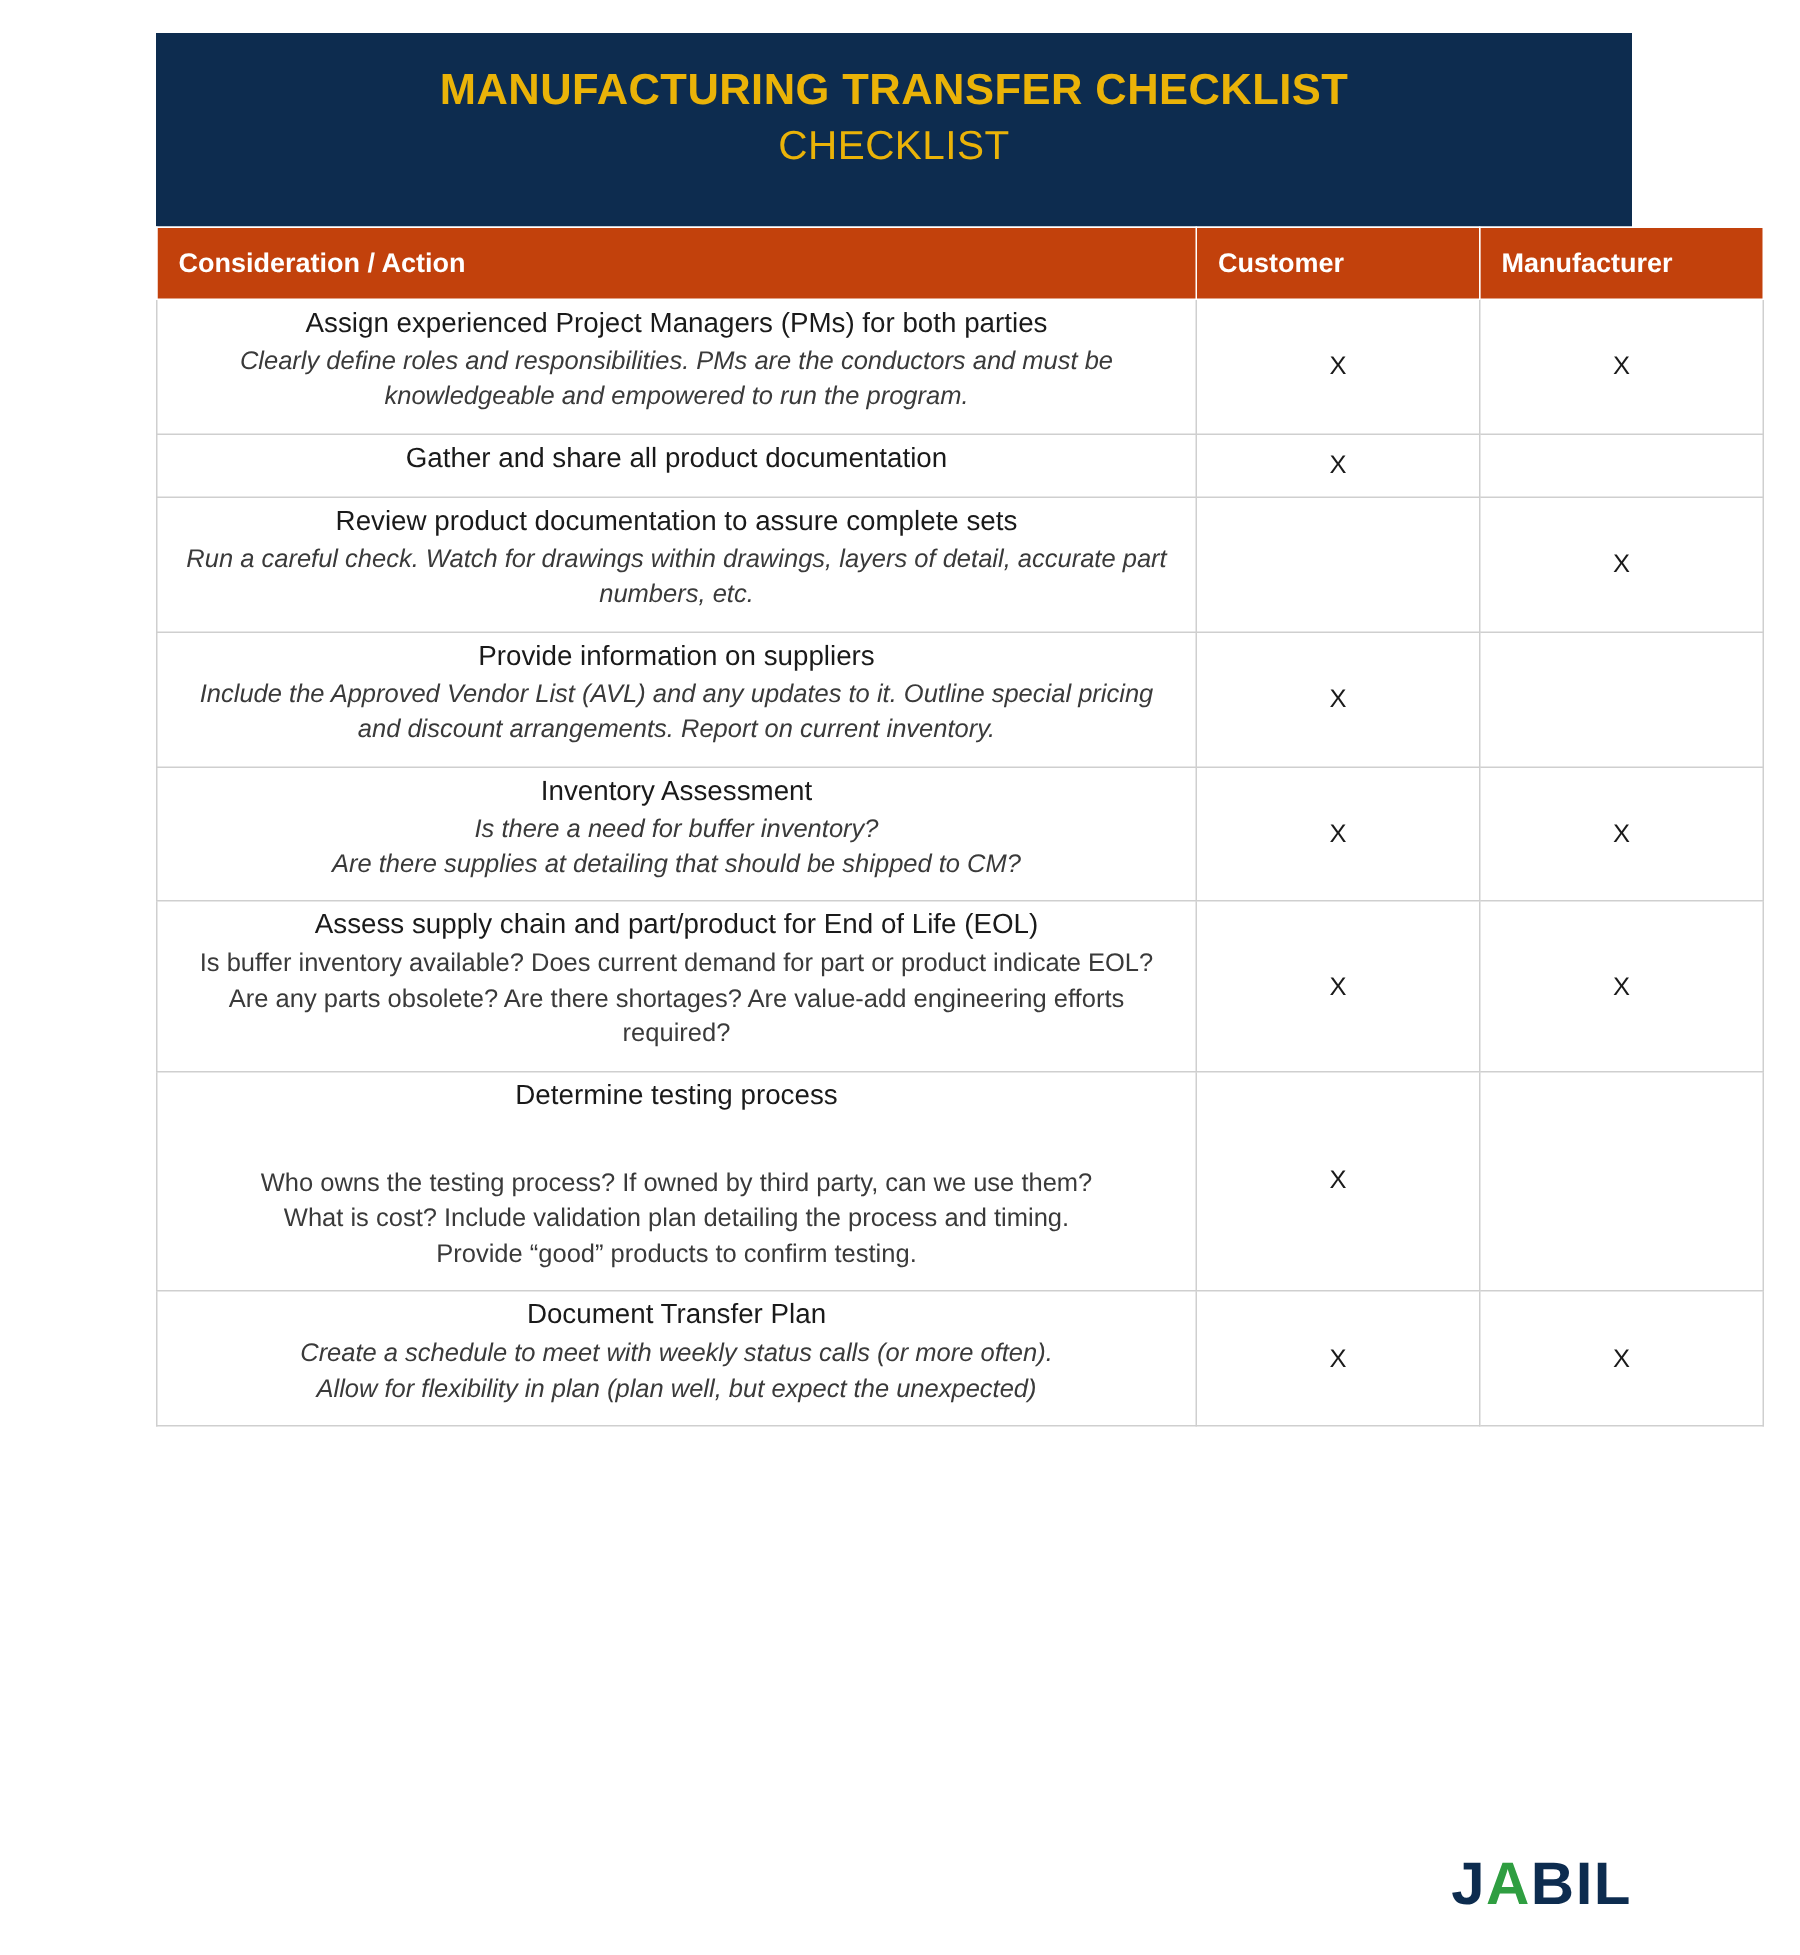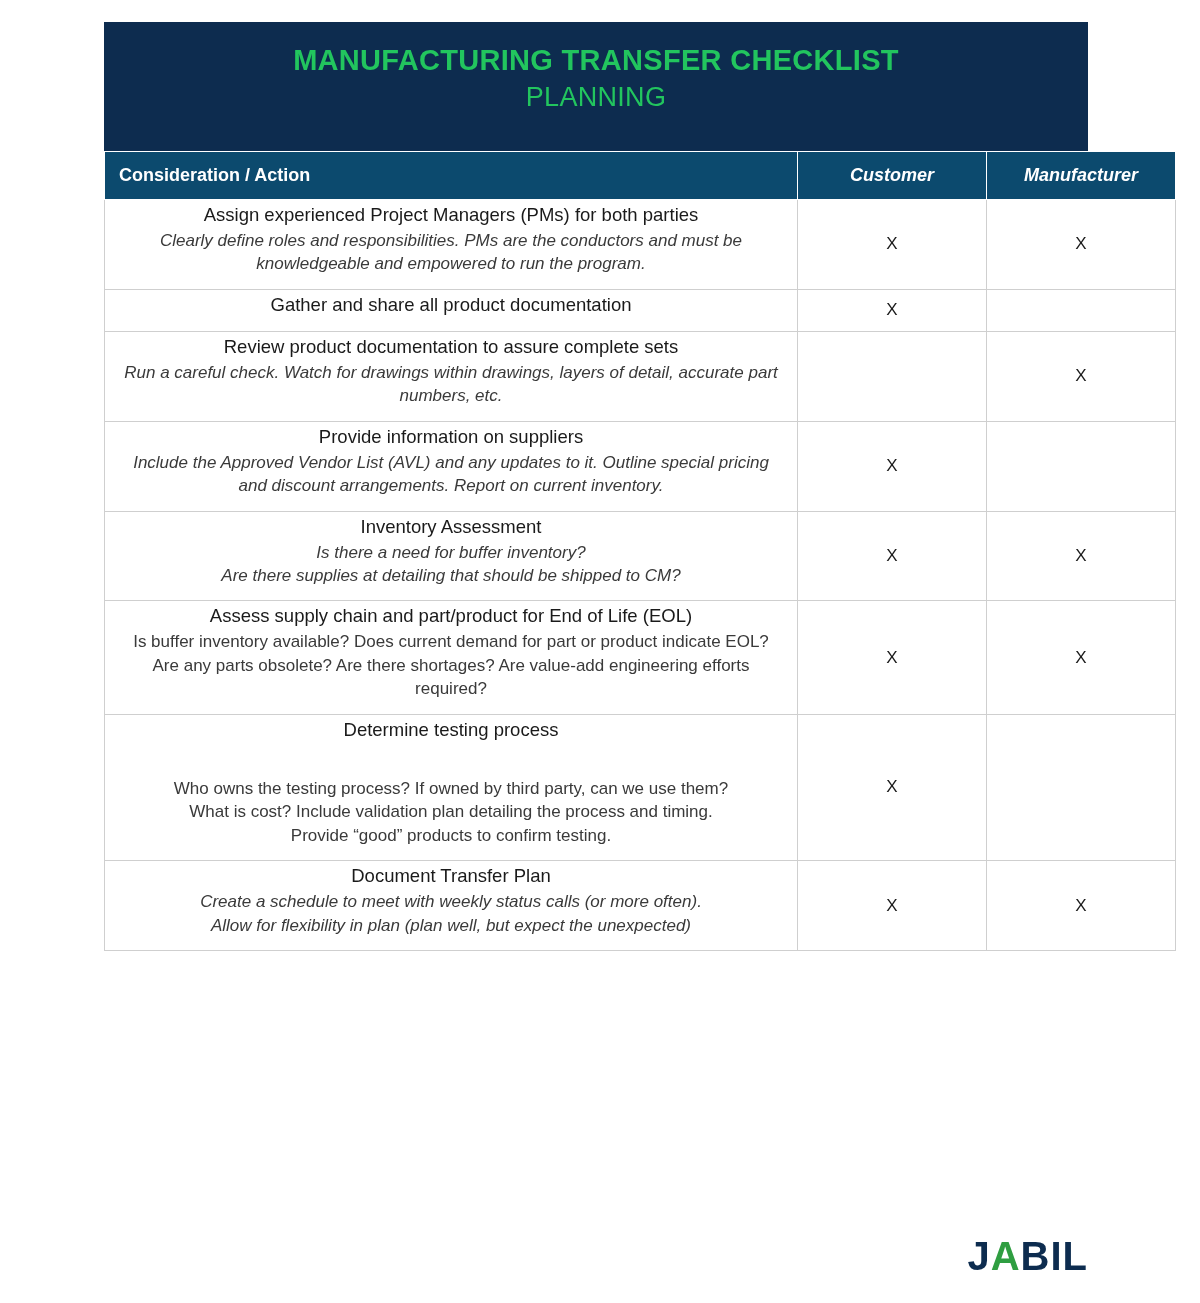--- a/index.html
+++ b/index.html
@@ -22,21 +22,21 @@
     background: #ffffff;
   }
   .sheet {
     position: absolute;
     left: 104px;
     top: 22px;
     width: 984px;
   }
   .title-block {
     background: #0d2c4f;
-    color: #22c55e;
+    color: #eab308;
     text-align: center;
     padding: 22px 10px 20px 10px;
     box-sizing: border-box;
     height: 129px;
   }
   .title-main {
     font-size: 29px;
     font-weight: bold;
     letter-spacing: 0.3px;
     line-height: 1.15;
@@ -48,36 +48,35 @@
     line-height: 1.3;
     margin-top: 3px;
   }
   table.checklist {
     border-collapse: collapse;
     width: 984px;
     table-layout: fixed;
     margin-top: 0;
   }
   table.checklist th {
-    background: #0c4a6e;
+    background: #c2410c;
     color: #ffffff;
     font-size: 18px;
     font-weight: bold;
     padding: 13px 14px;
     border: 1px solid #ffffff;
     vertical-align: middle;
   }
   th.col-action {
     text-align: left;
     width: 664px;
   }
   th.col-customer, th.col-manufacturer {
-    text-align: center;
+    text-align: left;
     width: 160px;
-    font-style: italic;
   }
   table.checklist td {
     border: 1px solid #cfcfcf;
     vertical-align: middle;
     font-size: 17px;
     color: #1a1a1a;
   }
   td.action-cell {
     padding: 3px 16px 13px 16px;
     text-align: center;
@@ -116,21 +115,21 @@
   }
 </style>
 </head>
 <body>
 
 <div class="page">
   <div class="sheet">
 
     <div class="title-block">
       <div class="title-main">MANUFACTURING TRANSFER CHECKLIST</div>
-      <div class="title-sub">PLANNING</div>
+      <div class="title-sub">CHECKLIST</div>
     </div>
 
     <table class="checklist">
       <thead>
         <tr>
           <th class="col-action">Consideration / Action</th>
           <th class="col-customer">Customer</th>
           <th class="col-manufacturer">Manufacturer</th>
         </tr>
       </thead>

